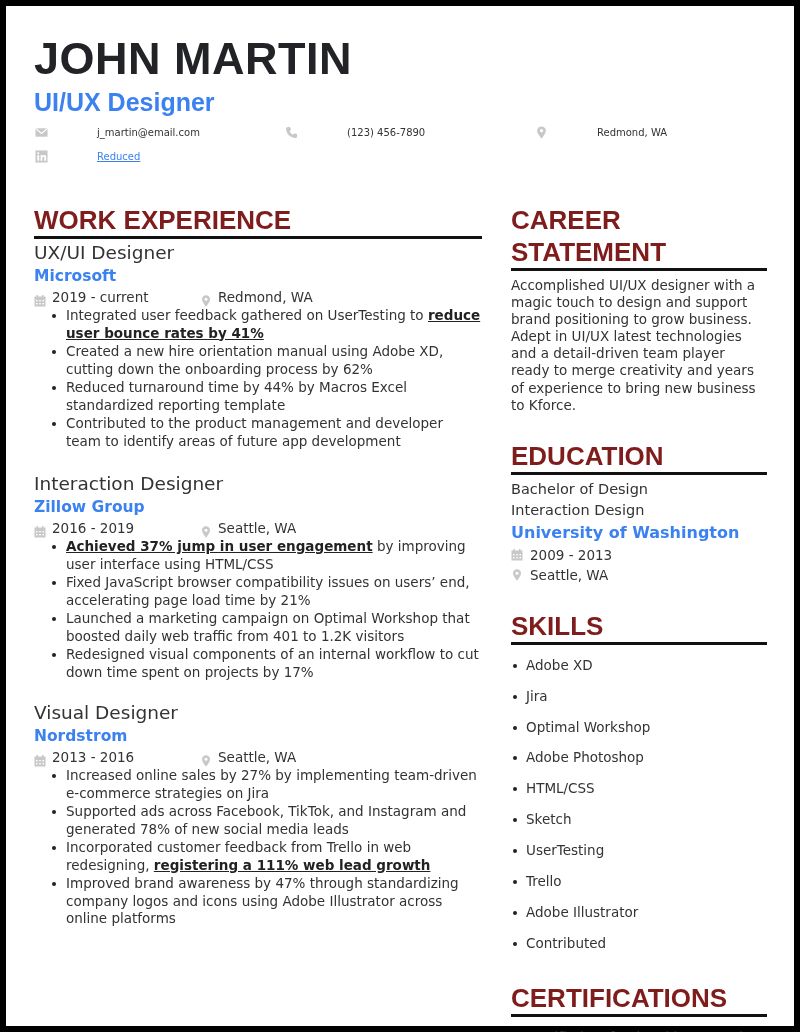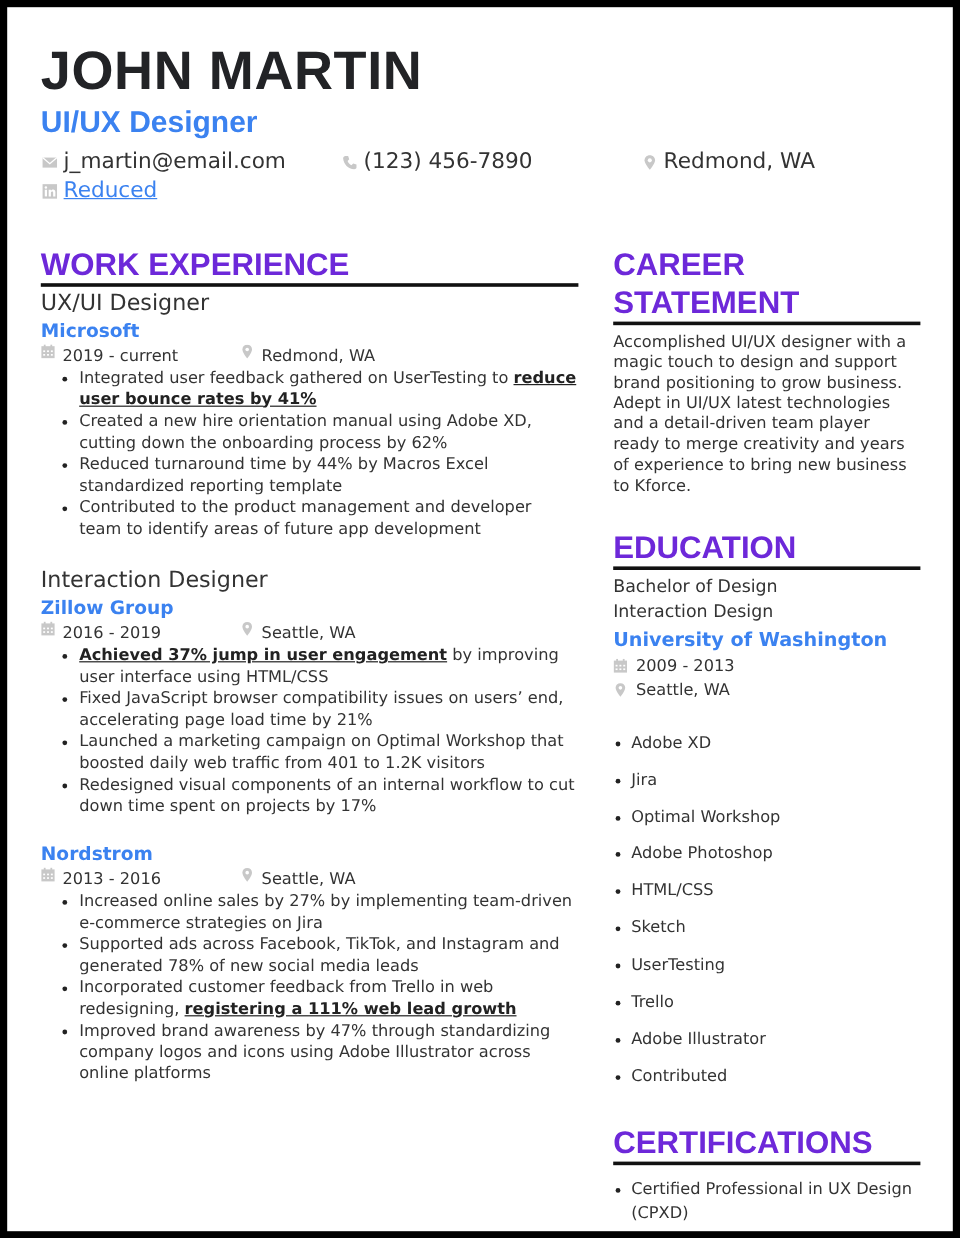--- a/index.html
+++ b/index.html
@@ -12,37 +12,37 @@
   .name {
     position: absolute; left: 28px; top: 30px;
     font-family: "Liberation Sans", sans-serif; font-weight: 700;
     font-size: 45px; letter-spacing: 0.5px; color: #222326; line-height: 1;
   }
   .title {
     position: absolute; left: 28px; top: 84px;
     font-family: Liberation Sans, sans-serif; font-weight: 700;
     font-size: 25px; color: #3b82f0; line-height: 1;
   }
-  .contact { position: absolute; font-size: 18px; color: #333; display: flex; align-items: center; line-height: 1; }
+  .contact { position: absolute; font-size: 10px; color: #333; display: flex; align-items: center; line-height: 1; gap: 44px; }
   .contact .ic { width: 13px; height: 13px; margin-right: 5px; display: inline-block; }
   .contact a { color: #3b82f0; text-decoration: underline; }
 
   .sec-h {
     font-family: "Liberation Sans", sans-serif; font-weight: 700;
-    font-size: 26px; color: #6d28d9; line-height: 32px;
+    font-size: 26px; color: #7f1d1d; line-height: 32px;
     border-bottom: 3px solid #111; padding-bottom: 0px;
   }
   .left { position: absolute; left: 28px; top: 198px; width: 448px; }
   .right { position: absolute; left: 505px; top: 198px; width: 256px; }
 
   .job-title { font-size: 18.5px; color: #333; line-height: 24px; font-weight: 400; }
   .company { font-size: 15.5px; color: #3b82f0; font-weight: 600; line-height: 22px; }
   .meta { display: flex; align-items: center; font-size: 13.5px; color: #333; line-height: 20px; }
   .meta .ic { width: 12px; height: 12px; margin-right: 6px; display: inline-block; }
-  .meta .grp { display: flex; align-items: flex-start; }
+  .meta .grp { display: flex; align-items: flex-end; }
   ul.bul { list-style: none; padding-left: 14px; }
   ul.bul li { position: relative; padding-left: 18px; font-size: 13.5px; line-height: 17.5px; color: #333; margin-bottom: 1px; }
   ul.bul li::before { content: ""; position: absolute; left: 4px; top: 7px; width: 4px; height: 4px; border-radius: 50%; background: #222; }
   .hl { font-weight: 700; text-decoration: underline; color: #222; }
 
   .p-text { font-size: 13.5px; line-height: 17.1px; color: #333; margin-top: 6px; }
   .edu-line { font-size: 14.5px; line-height: 21px; color: #333; }
   .edu-school { font-size: 16px; color: #3b82f0; font-weight: 600; line-height: 24px; }
   .edu-meta { display: flex; align-items: center; font-size: 13.5px; line-height: 20px; color: #333; }
   .edu-meta .ic { width: 12px; height: 12px; margin-right: 7px; display: inline-block; }
@@ -155,20 +155,21 @@
             </span>
           </div>
           <ul class="bul">
             <li><span></span><span class="hl">Achieved 37% jump in user engagement</span><span> by improving user interface using HTML/CSS</span></li>
             <li><span>Fixed JavaScript browser compatibility issues on users’ end, accelerating page load time by 21%</span><span class="hl"></span><span></span></li>
             <li><span>Launched a marketing campaign on Optimal Workshop that boosted daily web traffic from 401 to 1.2K visitors</span><span class="hl"></span><span></span></li>
             <li><span>Redesigned visual components of an internal workflow to cut down time spent on projects by 17%</span><span class="hl"></span><span></span></li>
           </ul>
         </div>
         <div style="margin-top: 20px;">
+          <div class="job-title">Visual Designer</div>
           <div class="company">Nordstrom</div>
           <div class="meta">
             <span class="grp" style="width:166px">
               <svg class="ic" viewBox="0 0 12 12">
                 <rect x="0.5" y="1.5" width="11" height="10" fill="#c8c8c8"></rect>
                 <rect x="2.5" y="0" width="1.5" height="2.5" fill="#c8c8c8"></rect>
                 <rect x="8" y="0" width="1.5" height="2.5" fill="#c8c8c8"></rect>
                 <g fill="#fff">
                   <rect x="2" y="5" width="1.6" height="1.4"></rect>
                   <rect x="5.2" y="5" width="1.6" height="1.4"></rect>
@@ -232,20 +233,21 @@
           <svg class="ic" viewBox="0 0 12 12">
               <path d="M6 0.3 C3.6 0.3 2 2 2 4.2 C2 7 6 11.7 6 11.7 C6 11.7 10 7 10 4.2 C10 2 8.4 0.3 6 0.3 Z" fill="#c8c8c8"></path>
               <circle cx="6" cy="4.2" r="1.5" fill="#fff"></circle>
             </svg>
           <span>Seattle, WA</span>
         </div>
       </div>
     </div>
 
     <div style="margin-top:25px;">
+      <div class="sec-h">SKILLS</div>
       <ul class="skills" id="skills-list">
           <li>Adobe XD</li>
           <li>Jira</li>
           <li>Optimal Workshop</li>
           <li>Adobe Photoshop</li>
           <li>HTML/CSS</li>
           <li>Sketch</li>
           <li>UserTesting</li>
           <li>Trello</li>
           <li>Adobe Illustrator</li>

